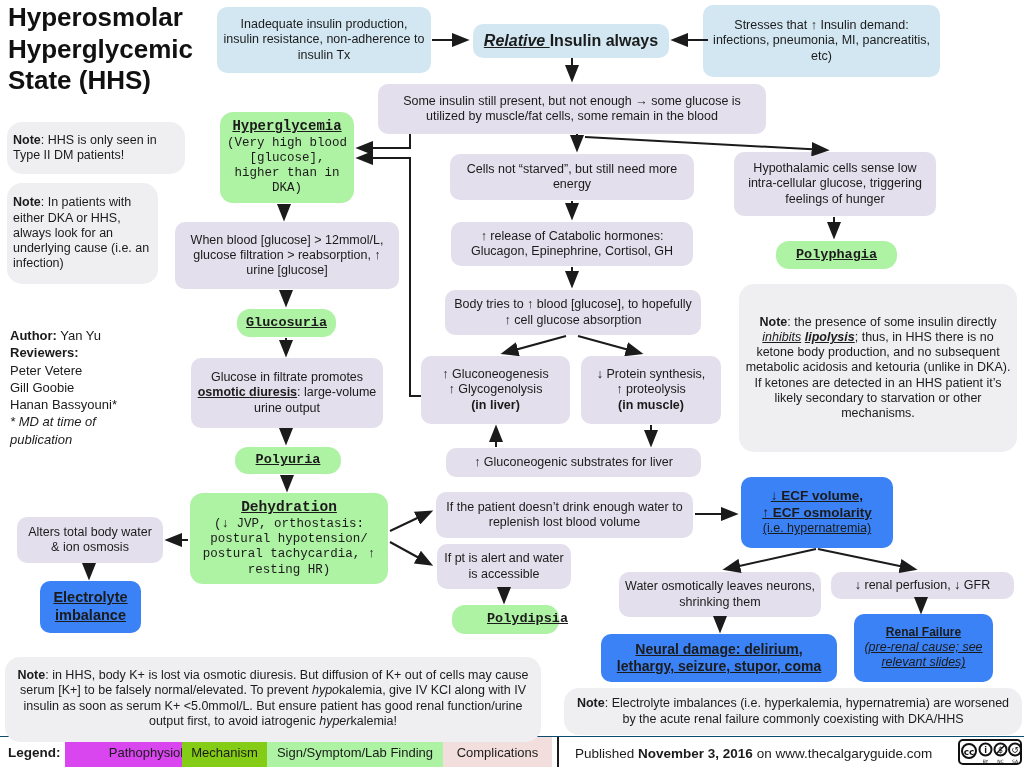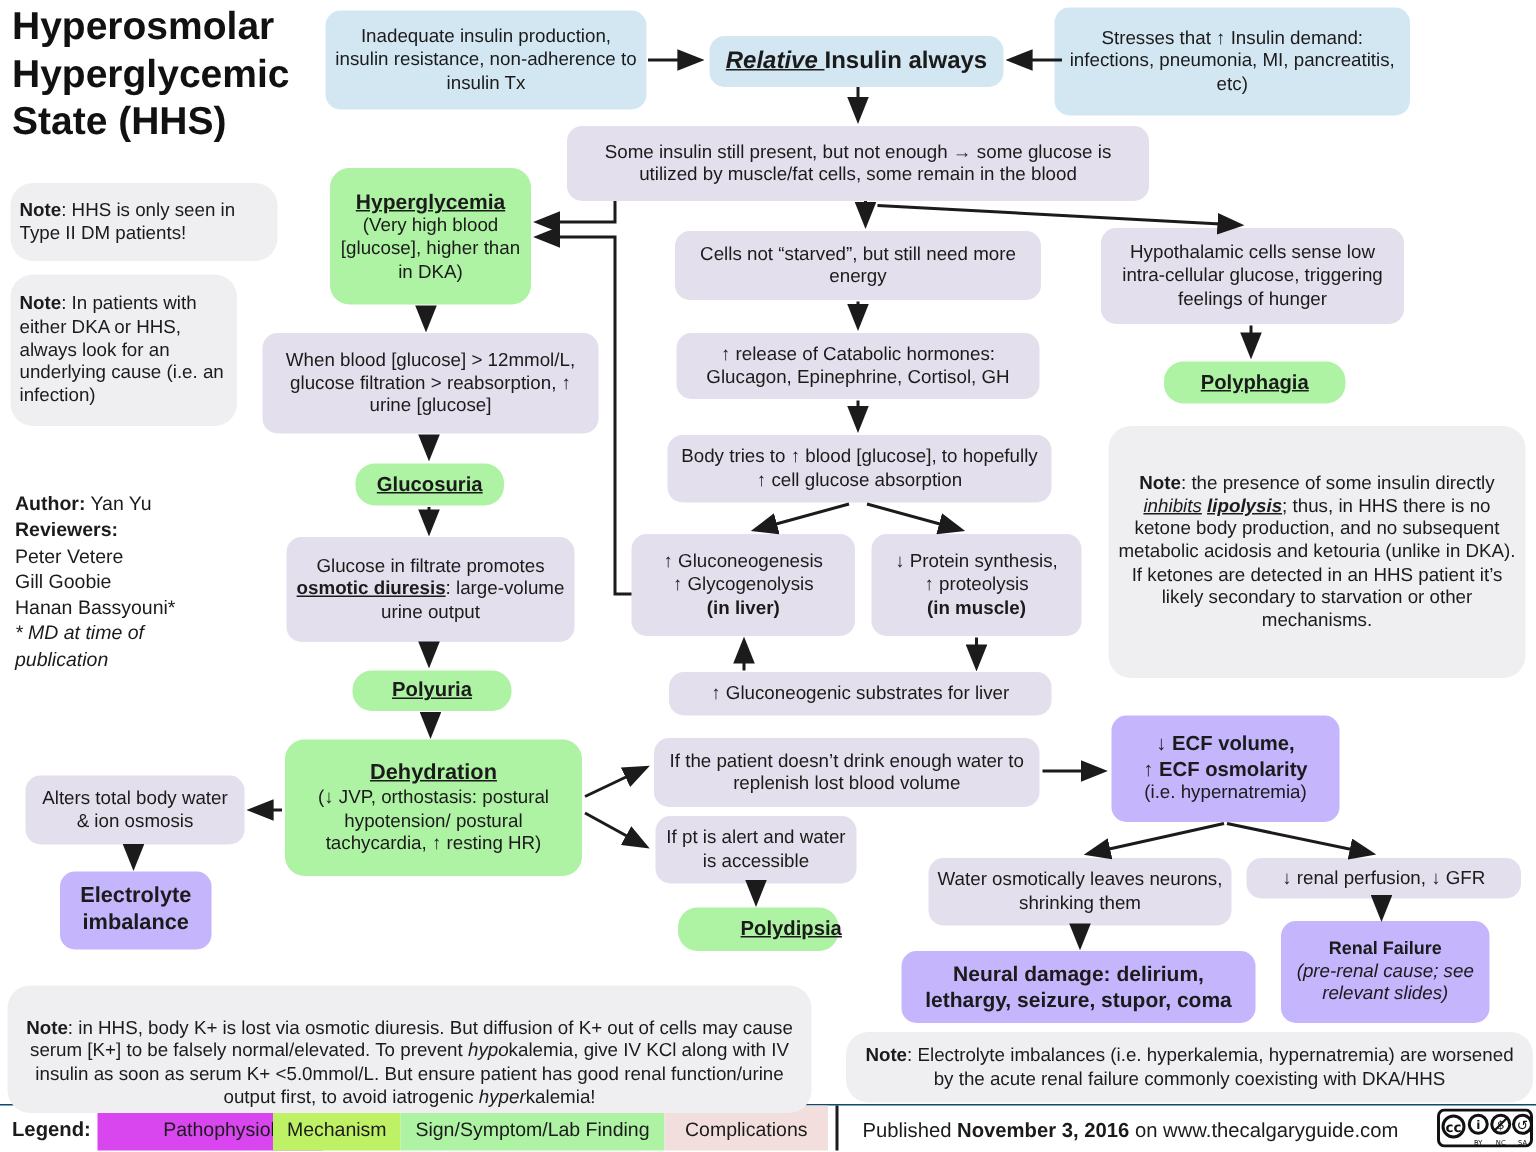--- a/index.html
+++ b/index.html
@@ -5,26 +5,26 @@
   html,body{margin:0;padding:0;}
   body{
     width:1024px;height:768px;position:relative;overflow:hidden;
     background:#ffffff;color:#1b1b1b;
     font-family:"Liberation Sans", sans-serif;
   }
   .box{
     position:absolute;box-sizing:border-box;
     display:flex;flex-direction:column;align-items:center;justify-content:center;
     text-align:center;border-radius:10px;
-    font-size:12.5px;line-height:1.22;padding:3px 6px;
+    font-size:12.5px;line-height:1.22;padding:13px 6px;
   }
   .c-blue{background:#d3e7f3;}
   .c-purple{background:#e4dfec;}
-  .c-green{background:#aef2a3;border-radius:13px;}
-  .c-pink{background:#c4b5fd;}
+  .c-green{background:#aef2a3;border-radius:13px;font-family:Liberation Mono, monospace;}
+  .c-pink{background:#3b82f6;text-decoration:underline;}
   .c-note{background:#efeef1;border-radius:15px;}
   .ta-l{text-align:left;align-items:flex-start;}
   .lbl{font-weight:bold;text-decoration:underline;font-size:13.5px;}
   .b{font-weight:bold;}
   .i{font-style:italic;}
   .u{text-decoration:underline;}
   .title{
     position:absolute;left:8px;top:2px;width:218px;margin:0;
     font-size:26px;line-height:1.22;font-weight:bold;color:#111;
   }
@@ -236,21 +236,21 @@
   <span class="i">(pre-renal cause; see relevant slides)</span>
 </div>
 
 <div class="box c-note z1" style="left:564px;top:688px;width:458px;height:47px;">
   <div><span class="b">Note</span><span>: Electrolyte imbalances (i.e. hyperkalemia, hypernatremia) are worsened by the acute renal failure commonly coexisting with DKA/HHS</span></div>
 </div>
 
 <div class="footer">
   <span class="legend-label">Legend:</span>
   <span class="legend-item" style="left: 65px; width: 117px; background: #d946ef; padding-left: 33px;">Pathophysiology</span>
-  <span class="legend-item" style="left: 182px; width: 85px; background: #bef264;">Mechanism</span>
+  <span class="legend-item" style="left: 182px; width: 85px; background: #84cc16;">Mechanism</span>
   <span class="legend-item" style="left: 267px; width: 176px; background: rgb(174, 242, 163);">Sign/Symptom/Lab Finding</span>
   <span class="legend-item" style="left: 443px; width: 109px; background: rgb(242, 222, 221);">Complications</span>
   <span class="legend-divider"></span>
   <span class="published"><span>Published </span><span class="b">November 3, 2016</span><span> on www.thecalgaryguide.com</span></span>
   <svg class="cc-badge" width="64" height="26" viewBox="0 0 64 26">
     <title>CC BY-NC-SA</title>
     <rect x="1" y="1" width="62" height="24" rx="4" fill="#ffffff" stroke="#111" stroke-width="2"></rect>
     <circle cx="11" cy="12" r="7" fill="none" stroke="#111" stroke-width="2"></circle>
     <text x="11" y="15.5" font-size="9" font-weight="bold" text-anchor="middle" fill="#111" font-family="DejaVu Sans, sans-serif">cc</text>
     <circle cx="27.5" cy="10.5" r="6" fill="none" stroke="#111" stroke-width="2"></circle>

